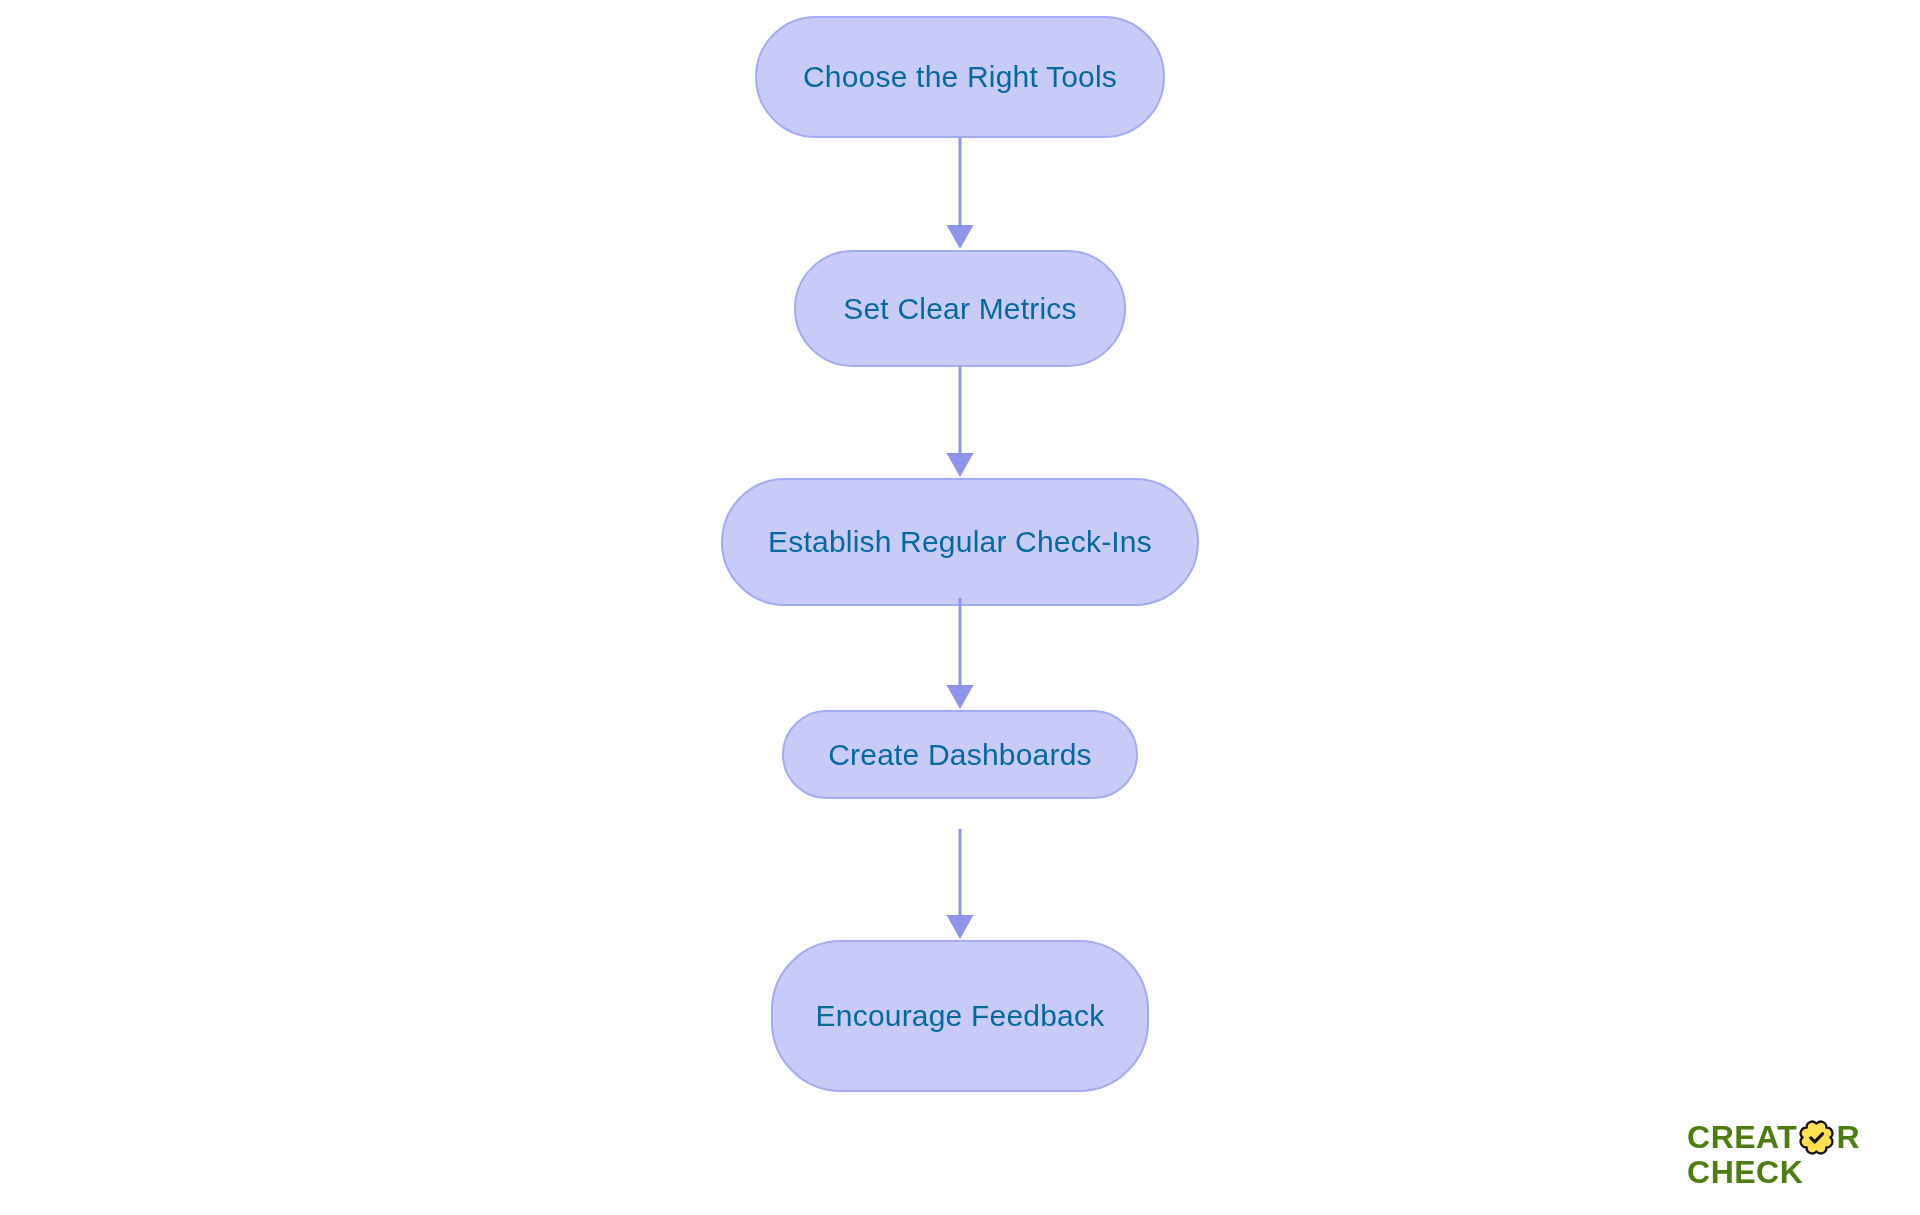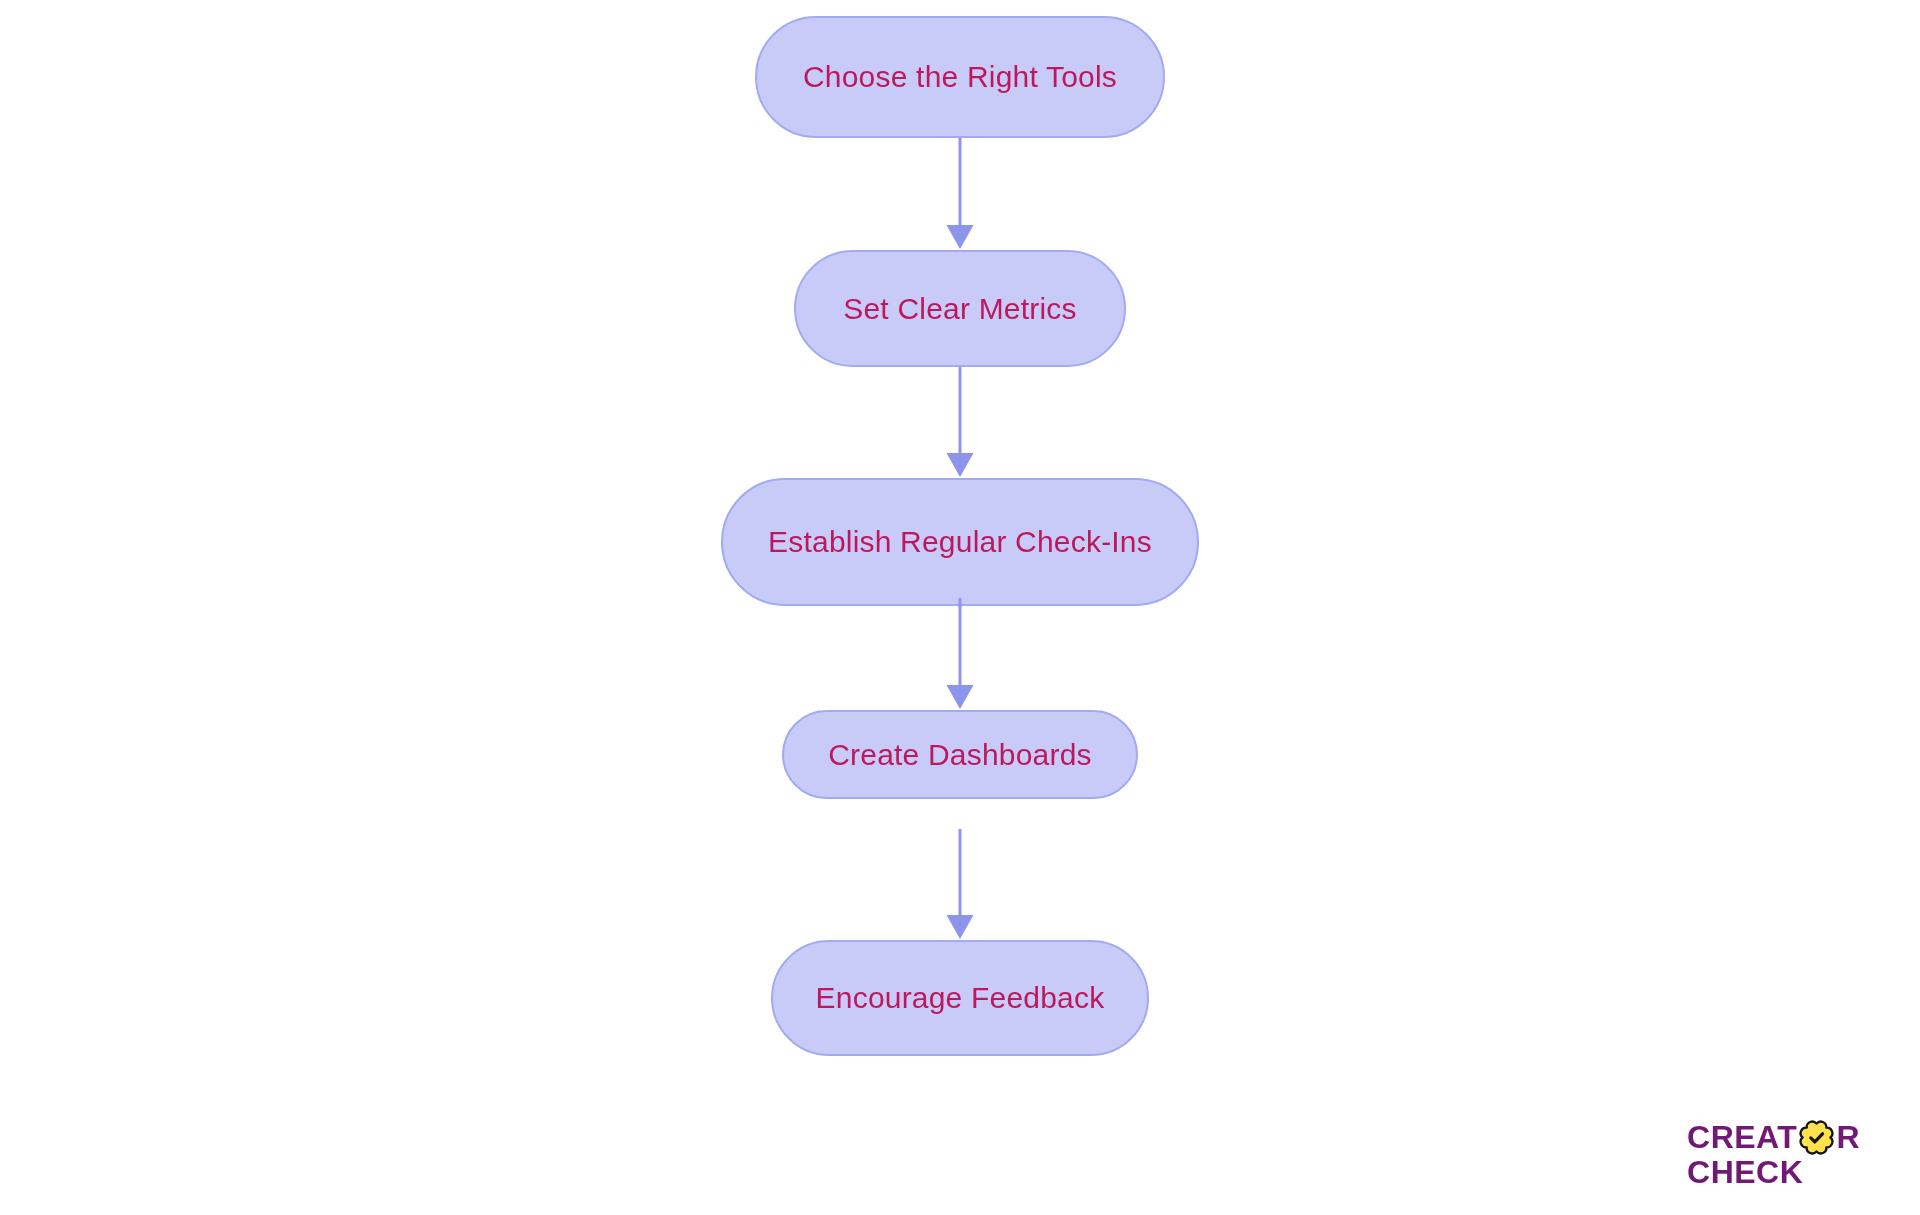--- a/index.html
+++ b/index.html
@@ -17,35 +17,35 @@
   }
   .flow-node {
     position: absolute;
     box-sizing: border-box;
     background: #c8cbf8;
     border: 2px solid #a2aaf1;
     border-radius: 70px;
     display: flex;
     align-items: center;
     justify-content: center;
-    color: #be185d;
+    color: #0369a1;
     font-size: 30px;
     font-weight: 500;
     letter-spacing: 0.2px;
     white-space: nowrap;
   }
   .flow-arrow {
     position: absolute;
     display: block;
   }
   .logo {
     position: absolute;
     right: 60px;
     bottom: 26px;
-    color: #701a75;
+    color: #4d7c0f;
     font-weight: 800;
     font-size: 32px;
     line-height: 33px;
     letter-spacing: 0.5px;
   }
   .logo-line {
     display: flex;
     align-items: center;
   }
   .logo-badge {
@@ -87,21 +87,21 @@
 
   <div class="flow-node" style="left:782px; top:710px; width:356px; height:89px;">
     <span>Create Dashboards</span>
   </div>
 
   <svg class="flow-arrow" style="left:944px; top:829px;" width="32" height="110" viewBox="0 0 32 110">
     <line x1="16" y1="0" x2="16" y2="87" stroke="#8c94eb" stroke-width="3"></line>
     <polygon points="2.5,86 29.5,86 16,110" fill="#8c94eb"></polygon>
   </svg>
 
-  <div class="flow-node" style="left:771px; top:940px; width:378px; height:116px;">
+  <div class="flow-node" style="left:771px; top:940px; width:378px; height:152px;">
     <span>Encourage Feedback</span>
   </div>
 
   <div class="logo">
     <div class="logo-line">
       <span>CREAT</span>
       <svg class="logo-badge" width="37" height="37" viewBox="0 0 24 24">
         <path d="M21,12 A3.6,3.6 0 0 1 18.36,18.36 A3.6,3.6 0 0 1 12,21 A3.6,3.6 0 0 1 5.64,18.36 A3.6,3.6 0 0 1 3,12 A3.6,3.6 0 0 1 5.64,5.64 A3.6,3.6 0 0 1 12,3 A3.6,3.6 0 0 1 18.36,5.64 A3.6,3.6 0 0 1 21,12 Z" fill="#ffe14b" stroke="#141414" stroke-width="1.5" stroke-linejoin="round"></path>
         <polyline points="8.3,12.3 10.9,14.9 15.9,9.6" fill="none" stroke="#141414" stroke-width="2.1" stroke-linecap="round" stroke-linejoin="round"></polyline>
       </svg>

